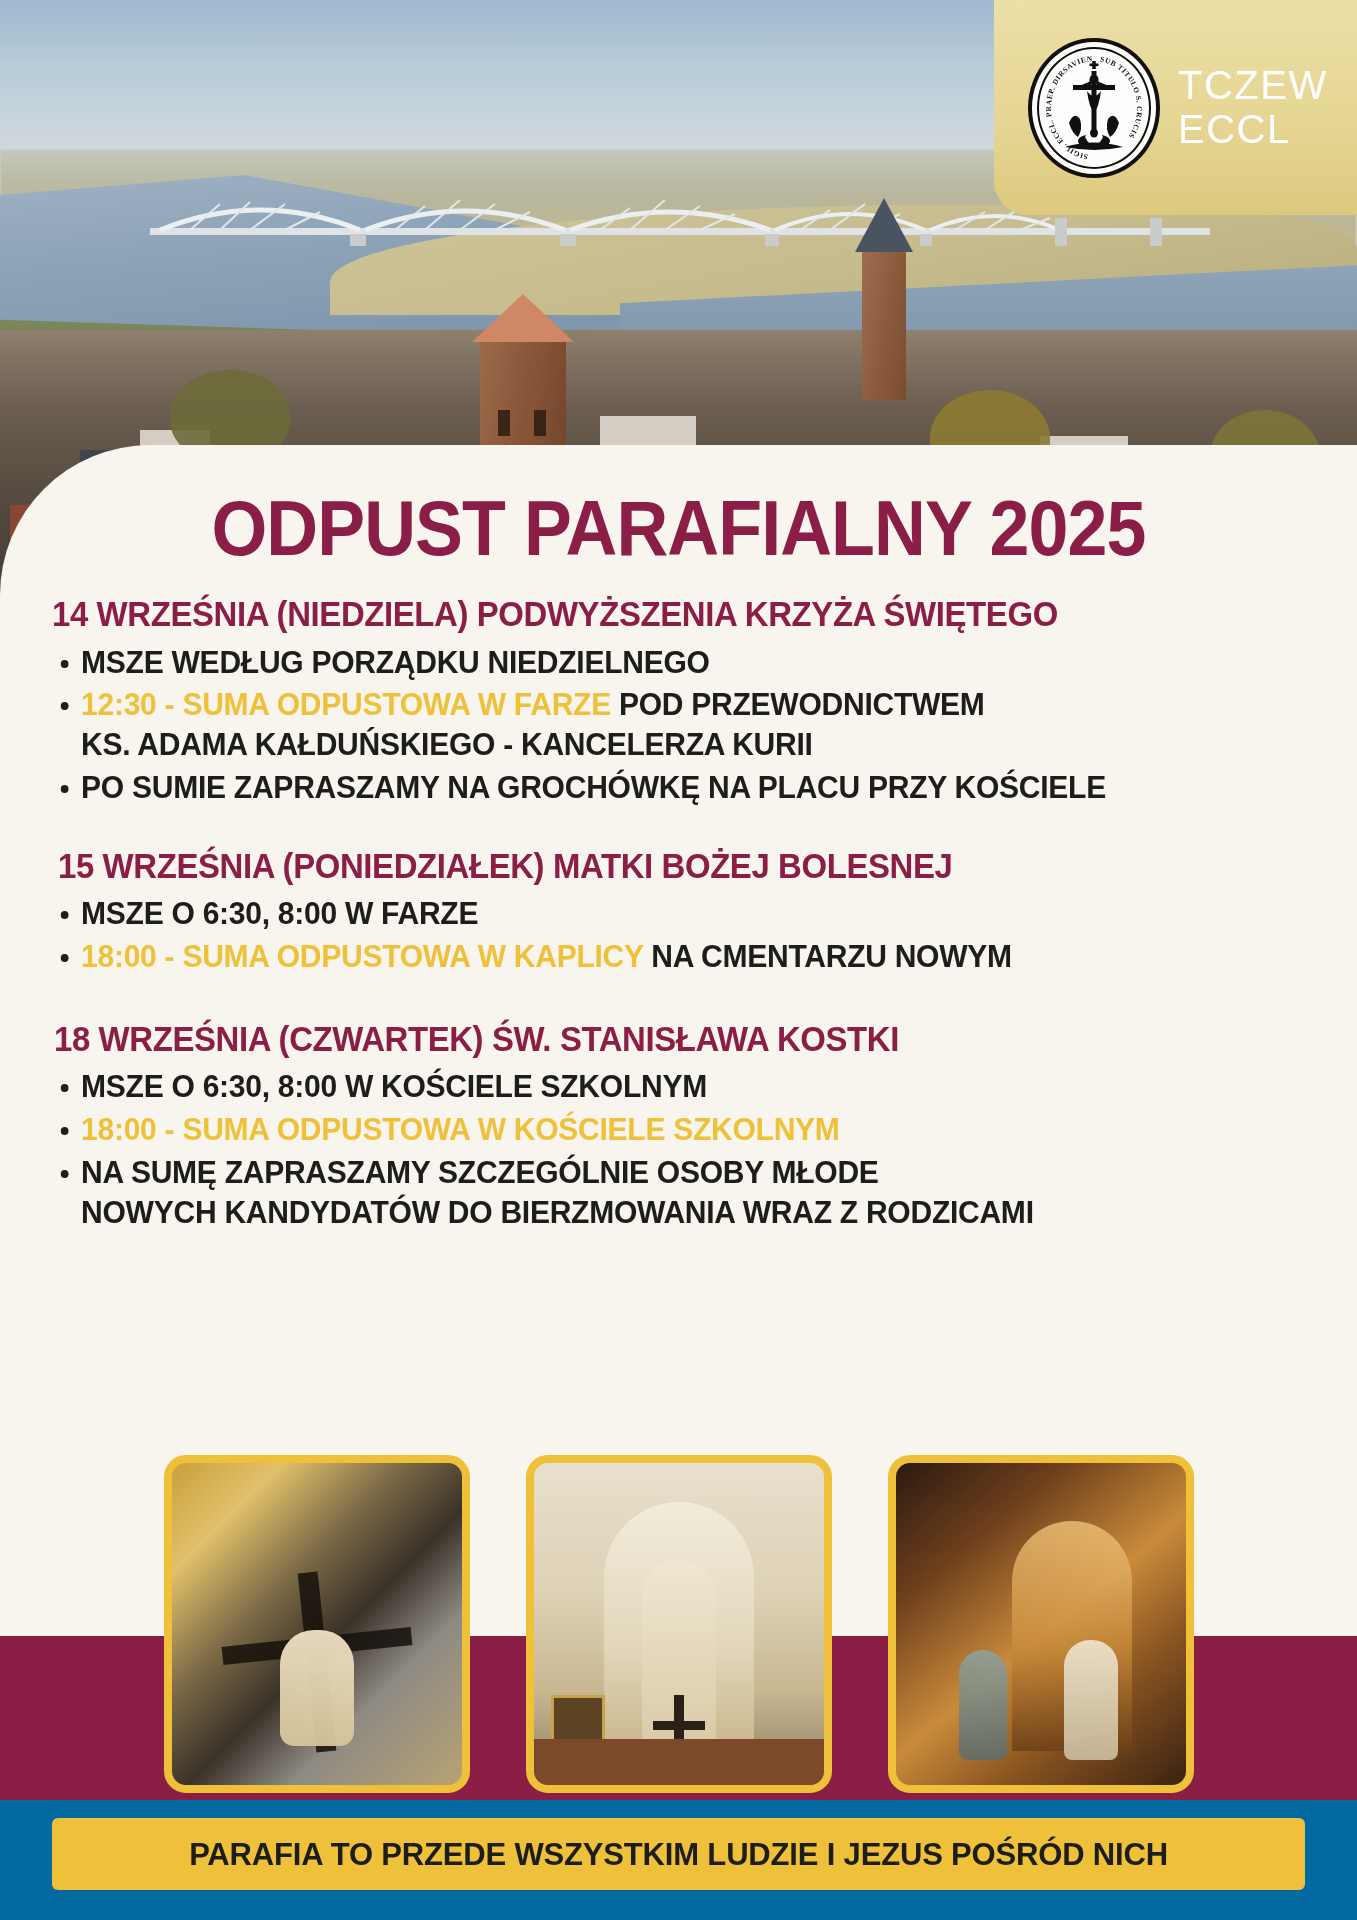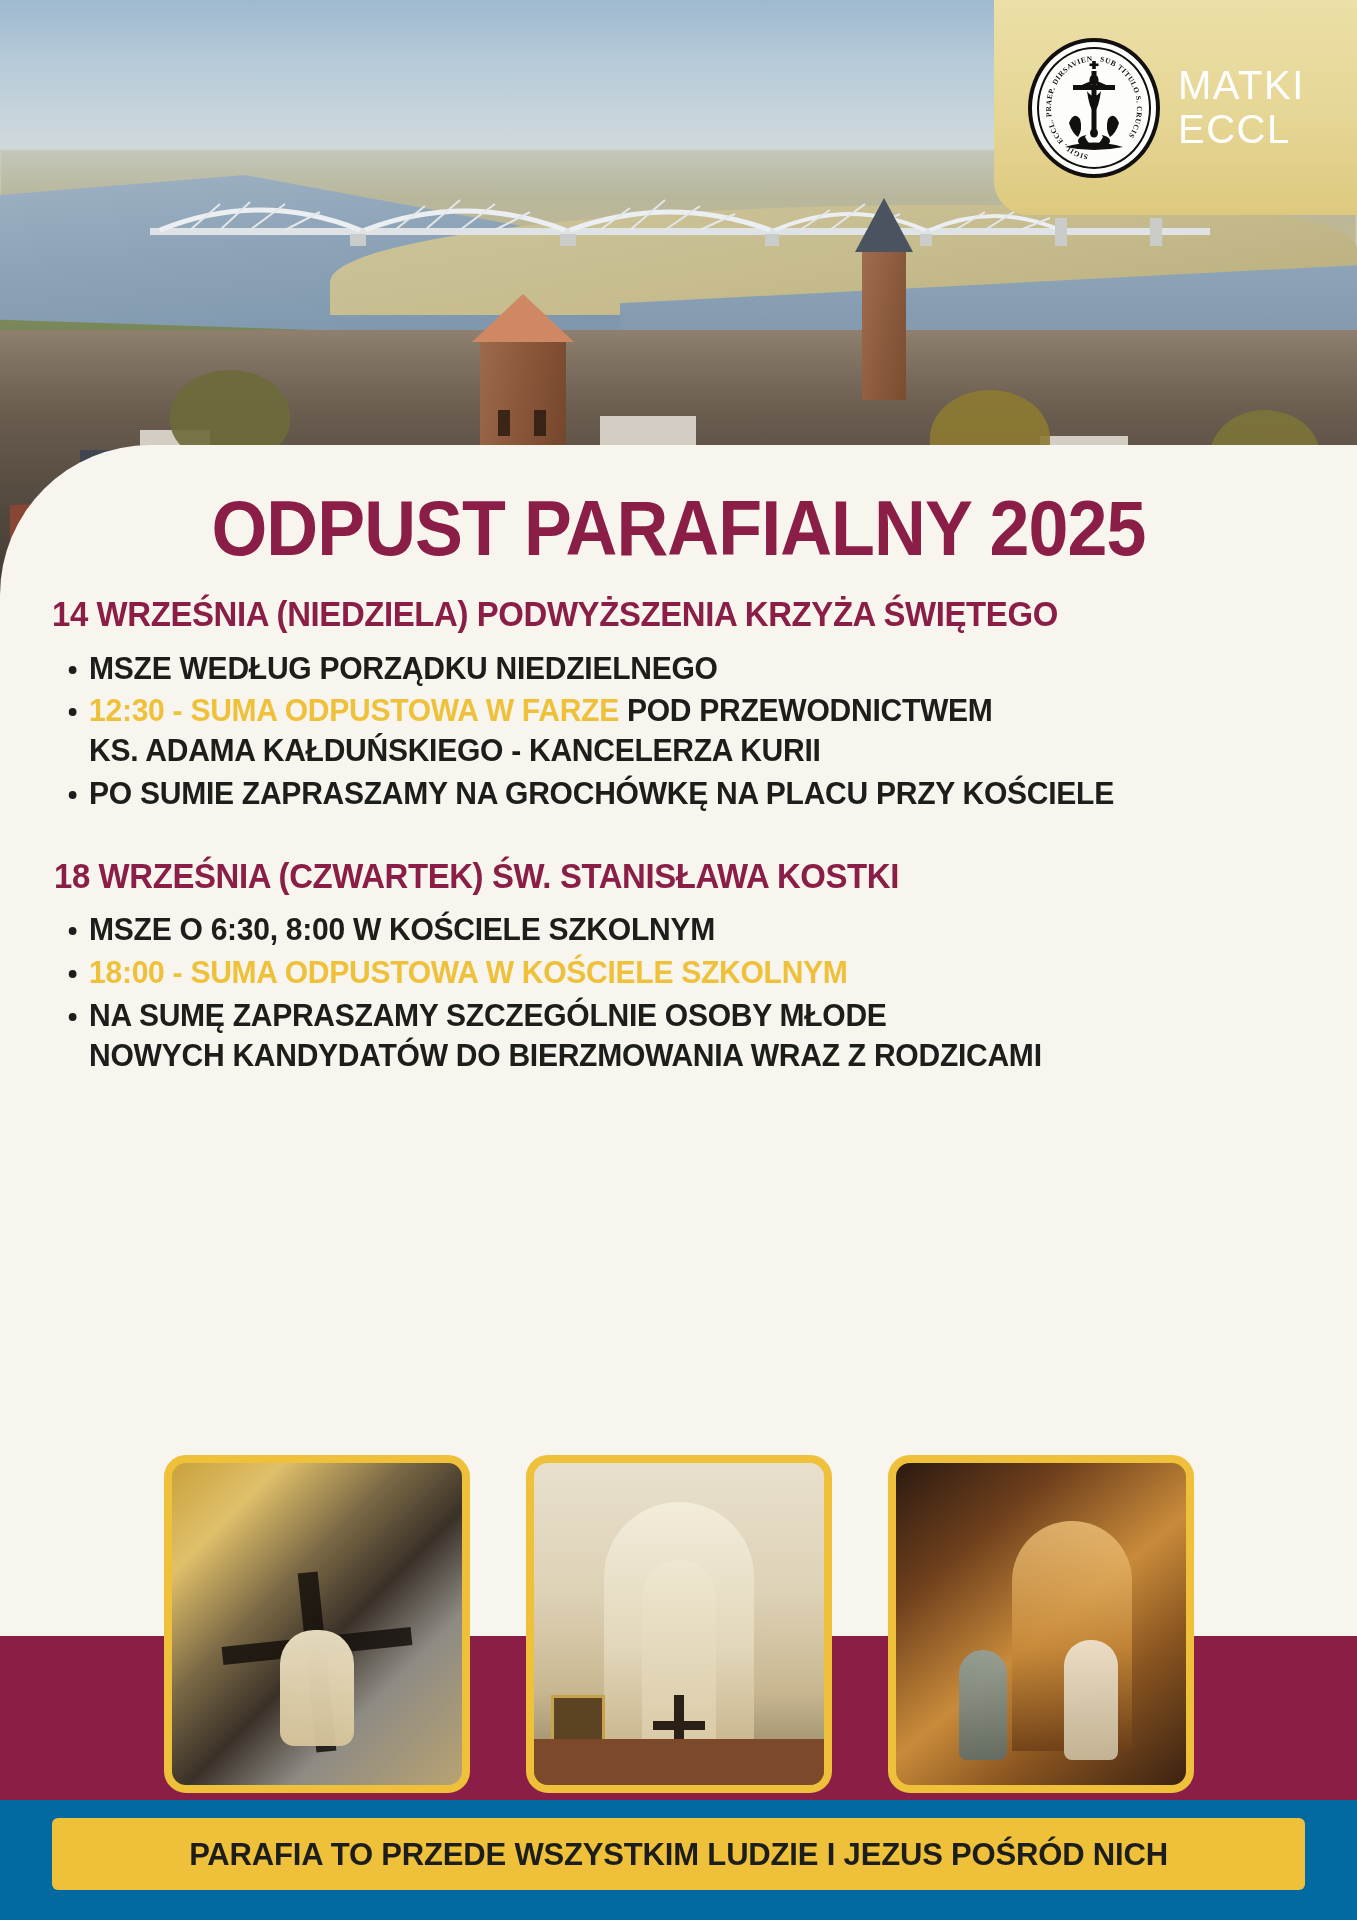--- a/index.html
+++ b/index.html
@@ -113,21 +113,21 @@
   .section-head{
     color:#8A1E46;font-size:35px;font-weight:700;line-height:1.1;
     margin:0 0 10px 10px;letter-spacing:-.4px;
     font-family:"Liberation Sans Narrow","Liberation Sans",sans-serif;
     transform:scaleX(.94);transform-origin:left center;
   }
   .sec1 .section-head{margin-left:8px;}
   .sec2 .section-head{margin-left:14px;}
   .sec3 .section-head{margin-left:10px;}
 
-  ul.items{list-style:none;margin:16px;padding:0;}
+  ul.items{list-style:none;margin:8px;padding:0;}
   ul.items li{
     position:relative;padding-left:30px;margin:0 0 5px 0;
     font-size:31px;font-weight:700;line-height:1.22;color:#1d1d1b;
     letter-spacing:-.3px;
     font-family:"Liberation Sans Narrow","Liberation Sans",sans-serif;
     transform:scaleX(.97);transform-origin:left center;
   }
   ul.items li:before{
     content:"";position:absolute;left:9px;top:16px;width:8px;height:8px;
     border-radius:50%;background:#1d1d1b;
@@ -296,21 +296,21 @@
             <path d="M30,74 q5,-12 11,-4 q3,10 -2,18 q-6,-4 -9,-14z"></path>
             <path d="M80,74 q-5,-12 -11,-4 q-3,10 2,18 q6,-4 9,-14z"></path>
             <ellipse cx="55" cy="92" rx="16" ry="7"></ellipse>
             <path d="M46,88 q9,-16 18,0 q-4,8 -9,9 q-5,-1 -9,-9z" fill="#fdfdfb"></path>
             <ellipse cx="55" cy="84" rx="4" ry="4.6"></ellipse>
             <path d="M26,98 q29,-9 58,0 q-29,6 -58,0z"></path>
           </g>
         </svg>
       </div>
       <div class="badge-text">
-        <span>MATKI</span>
+        <span>TCZEW</span>
         <span>ECCL</span>
       </div>
     </div>
   </div>
 
   <div class="panel">
     <h1 class="title">ODPUST PARAFIALNY 2025</h1>
 
     <div class="sections">
 
@@ -325,20 +325,31 @@
           </li>
           <li class="nobullet">
             <span>KS. ADAMA KAŁDUŃSKIEGO - KANCELERZA KURII</span>
           </li>
           <li>
             <span>PO SUMIE ZAPRASZAMY NA GROCHÓWKĘ NA PLACU PRZY KOŚCIELE</span>
           </li>
         </ul>
       </div>
 
+      <div class="section sec2" style="margin-top:40px;">
+        <div class="section-head">15 WRZEŚNIA (PONIEDZIAŁEK) MATKI BOŻEJ BOLESNEJ</div>
+        <ul class="items">
+          <li>
+            <span>MSZE O 6:30, 8:00 W FARZE</span>
+          </li>
+          <li>
+            <span class="hl">18:00 - SUMA ODPUSTOWA W KAPLICY</span><span> NA CMENTARZU NOWYM</span>
+          </li>
+        </ul>
+      </div>
 
       <div class="section sec3" style="margin-top:44px;">
         <div class="section-head">18 WRZEŚNIA (CZWARTEK) ŚW. STANISŁAWA KOSTKI</div>
         <ul class="items">
           <li>
             <span>MSZE O 6:30, 8:00 W KOŚCIELE SZKOLNYM</span>
           </li>
           <li>
             <span class="hl">18:00 - SUMA ODPUSTOWA W KOŚCIELE SZKOLNYM</span>
           </li>

